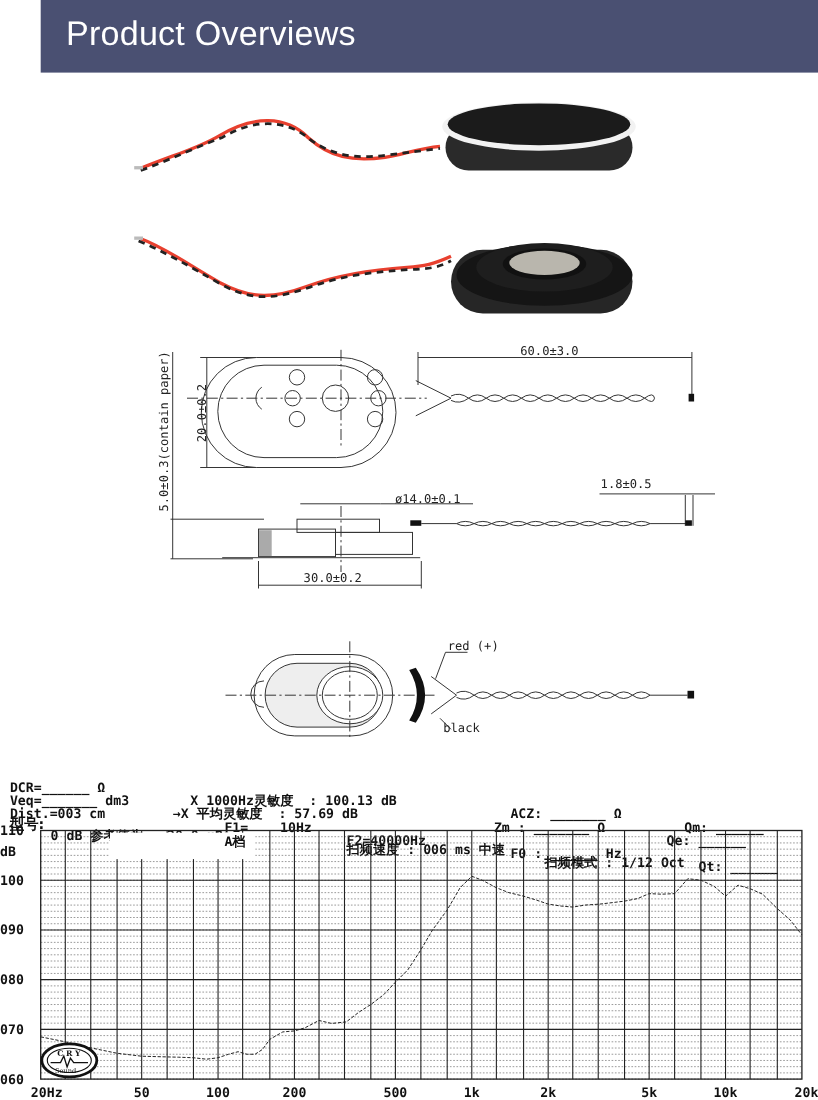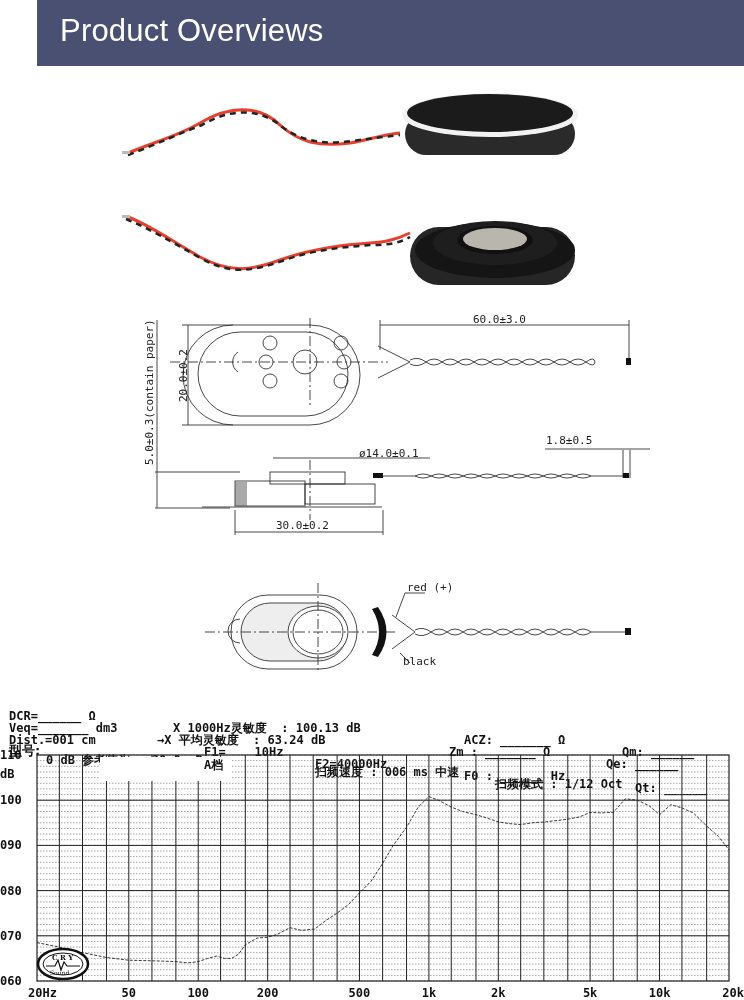--- a/index.html
+++ b/index.html
@@ -132,26 +132,26 @@
 </svg>
 
 <div class="mono hdr-row" style="top:698px">
   <span style="position:absolute;left:0">DCR=______ Ω</span>
   <span style="position:absolute;left:164px" class="cn-mix">X 1000Hz灵敏度  : 100.13 dB</span>
   <span style="position:absolute;left:455px">ACZ: _______ Ω</span>
   <span style="position:absolute;left:613px">Qm: ______</span>
 </div>
 <div class="mono hdr-row" style="top:710px">
   <span style="position:absolute;left:0">Veq=_______ dm3</span>
-  <span style="position:absolute;left:148px">→X 平均灵敏度  : 63.24 dB</span>
+  <span style="position:absolute;left:148px">→X 平均灵敏度  : 57.69 dB</span>
   <span style="position:absolute;left:440px">Zm : _______ Ω</span>
   <span style="position:absolute;left:597px">Qe: ______</span>
 </div>
 <div class="mono hdr-row" style="top:722px">
-  <span style="position:absolute;left:0">Dist.=001 cm</span>
+  <span style="position:absolute;left:0">Dist.=003 cm</span>
   <span style="position:absolute;left:195px">F1=    10Hz</span>
   <span style="position:absolute;left:306px">F2=40000Hz</span>
   <span style="position:absolute;left:455px">F0 : ______ Hz</span>
   <span style="position:absolute;left:626px">Qt: ______</span>
 </div>
 <div class="mono hdr-row" style="top:733px">
   <span class="cn" style="position:absolute;left:0;font-size:13px">型号:</span>
 </div>
 <div class="mono hdr-row" style="top:742px">
   <span style="position:absolute;left:37px">0 dB 参考值为 : 20.0 μPa</span>

